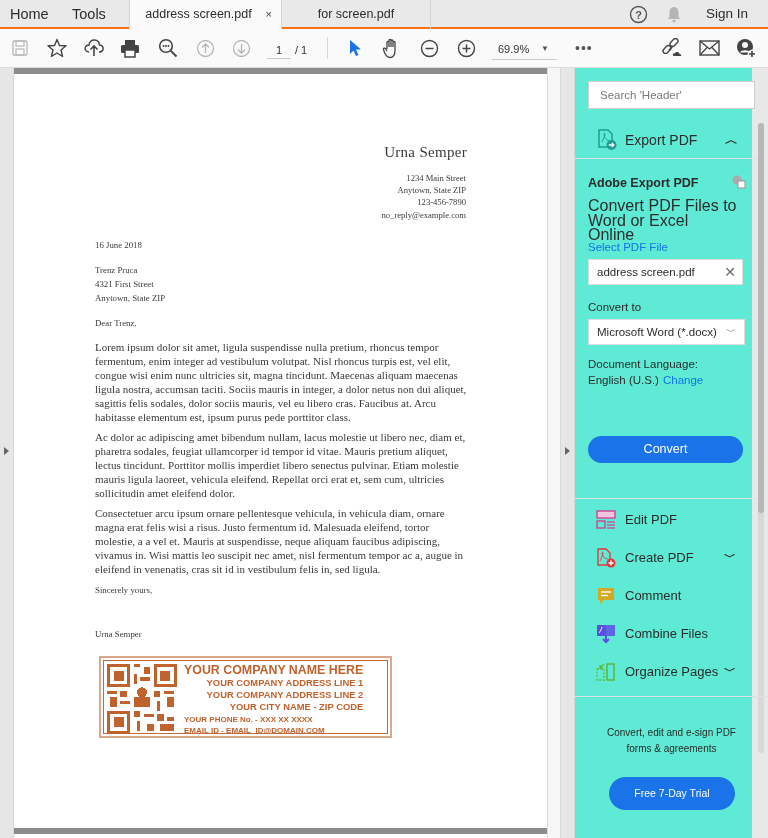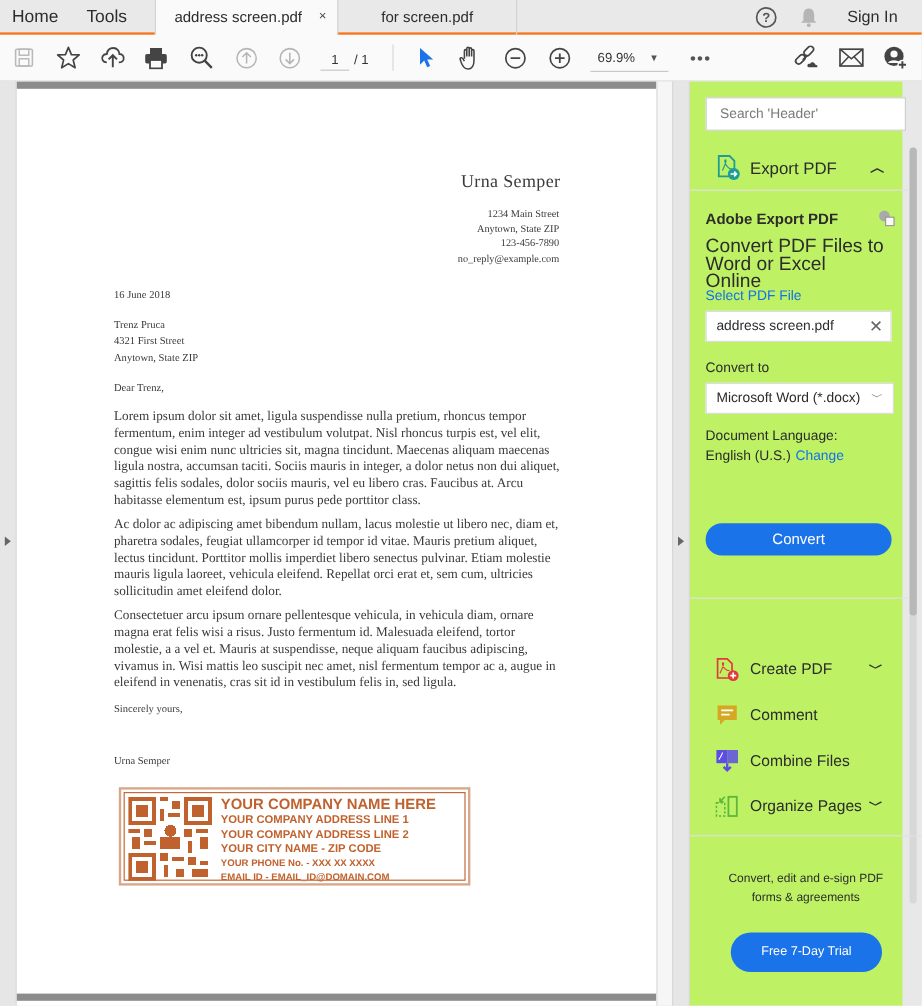--- a/index.html
+++ b/index.html
@@ -37,24 +37,24 @@
   .salutation { position: absolute; left: 81px; top: 250px; font-size: 8.8px; }
   .para { position: absolute; left: 81px; width: 372px; font-size: 11px; line-height: 14.1px; text-align: left; }
   .closing { position: absolute; left: 81px; top: 517px; font-size: 8.8px; }
   .signature { position: absolute; left: 81px; top: 561px; font-size: 8.8px; }
 
   .stamp { position: absolute; left: 85px; top: 588px; width: 293px; height: 82px; border: 2px solid #d9a88a; padding: 2px; }
   .stamp-inner { width: 100%; height: 100%; border: 1px solid #c26a3a; position: relative; }
   .qr { position: absolute; left: 3px; top: 3px; width: 70px; height: 70px; }
   .stamp-text { position: absolute; left: 80px; top: 2px; color: #c0622e; font-weight: bold; }
   .stamp-text .l0 { font-size: 12.4px; line-height: 14px; }
-  .stamp-text .l1 { font-size: 9.4px; line-height: 12.2px; }
+  .stamp-text .l1 { font-size: 9.4px; line-height: 12.2px; text-align: right; }
   .stamp-text .l2 { font-size: 8px; line-height: 11px; }
 
-  .panel { position: absolute; left: 575px; top: 68px; width: 177px; height: 770px; background: #bef264; }
+  .panel { position: absolute; left: 575px; top: 68px; width: 177px; height: 770px; background: #5eead4; }
   .search-box { position: absolute; left: 13px; top: 13px; width: 167px; height: 28px; border: 1px solid #cfcfcf; background: #fff; font-size: 11.5px; color: #7a7a7a; line-height: 26px; padding-left: 11px; }
   .panel-scroll { position: absolute; left: 183px; top: 55px; width: 6px; height: 630px; background: #d8d8d8; border-radius: 3px; }
   .panel-scroll .thumb { position: absolute; left: 0; top: 0; width: 6px; height: 390px; background: #b8b8b8; border-radius: 3px; }
   .pline { position: absolute; left: 0; height: 1px; background: #e0e0e0; width: 182px; }
   .sec-head { position: absolute; left: 0; top: 55px; width: 182px; height: 35px; }
   .sec-head .label { position: absolute; left: 50px; top: 9px; font-size: 14px; color: #2c2c2c; }
   .sec-head .chev { position: absolute; left: 150px; top: 8px; font-size: 13px; color: #333; font-weight: bold; }
   .p-title { position: absolute; left: 13px; top: 108px; font-size: 12.5px; font-weight: bold; color: #2c2c2c; }
   .p-copy { position: absolute; left: 157px; top: 107px; }
   .p-desc { position: absolute; left: 13px; top: 131px; font-size: 16px; line-height: 14.5px; color: #2c2c2c; width: 150px; }
@@ -319,20 +319,30 @@
     <span>Microsoft Word (*.docx)</span>
     <span class="chev">﹀</span>
   </div>
   <div class="lang">
     <div>Document Language:</div>
     <div><span>English (U.S.)</span><span class="change">Change</span></div>
   </div>
   <div class="convert-btn">Convert</div>
   <div class="pline" style="top:430px"></div>
 
+  <div class="tool-item" style="top:434px">
+    <svg class="ticon" viewBox="0 0 20 20">
+        <rect x="1" y="1" width="18" height="7" fill="#f1c4df" stroke="#d83790" stroke-width="1.3"></rect>
+        <rect x="1" y="11" width="8" height="7" fill="none" stroke="#d83790" stroke-width="1.3"></rect>
+        <line x1="11" y1="12" x2="19" y2="12" stroke="#d83790" stroke-width="1.2"></line>
+        <line x1="11" y1="15" x2="19" y2="15" stroke="#d83790" stroke-width="1.2"></line>
+        <line x1="11" y1="18" x2="19" y2="18" stroke="#d83790" stroke-width="1.2"></line>
+      </svg>
+    <span class="label">Edit PDF</span>
+  </div>
   <div class="tool-item" style="top:472px">
     <svg class="ticon" viewBox="0 0 20 20">
         <path d="M2 1 L10 1 L14 5 L14 17 L2 17 Z" fill="none" stroke="#e0393e" stroke-width="1.4"></path>
         <path d="M4 13 C6 9 7 6 7 5 C7 4 6 4 6 5 C6 8 9 11 12 11" fill="none" stroke="#e0393e" stroke-width="0.9"></path>
         <circle cx="15" cy="15" r="4.5" fill="#e0393e"></circle>
         <path d="M15 12.5 L15 17.5 M12.5 15 L17.5 15" stroke="#fff" stroke-width="1.4"></path>
       </svg>
     <span class="label">Create PDF</span>
     <span class="chev">﹀</span>
   </div>

